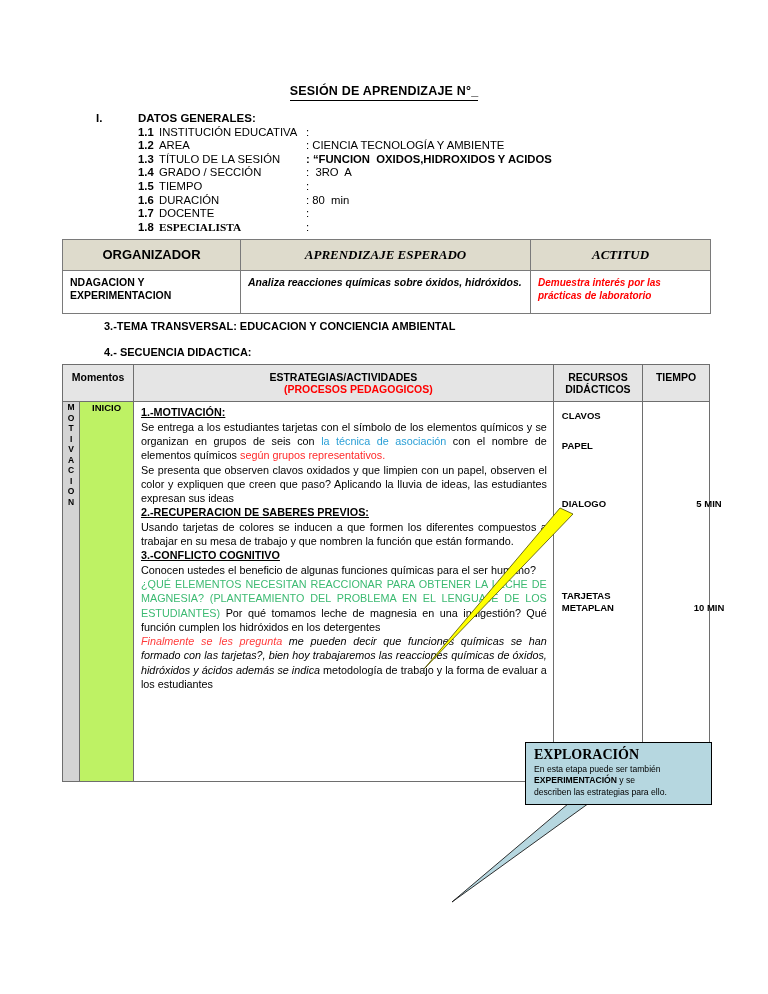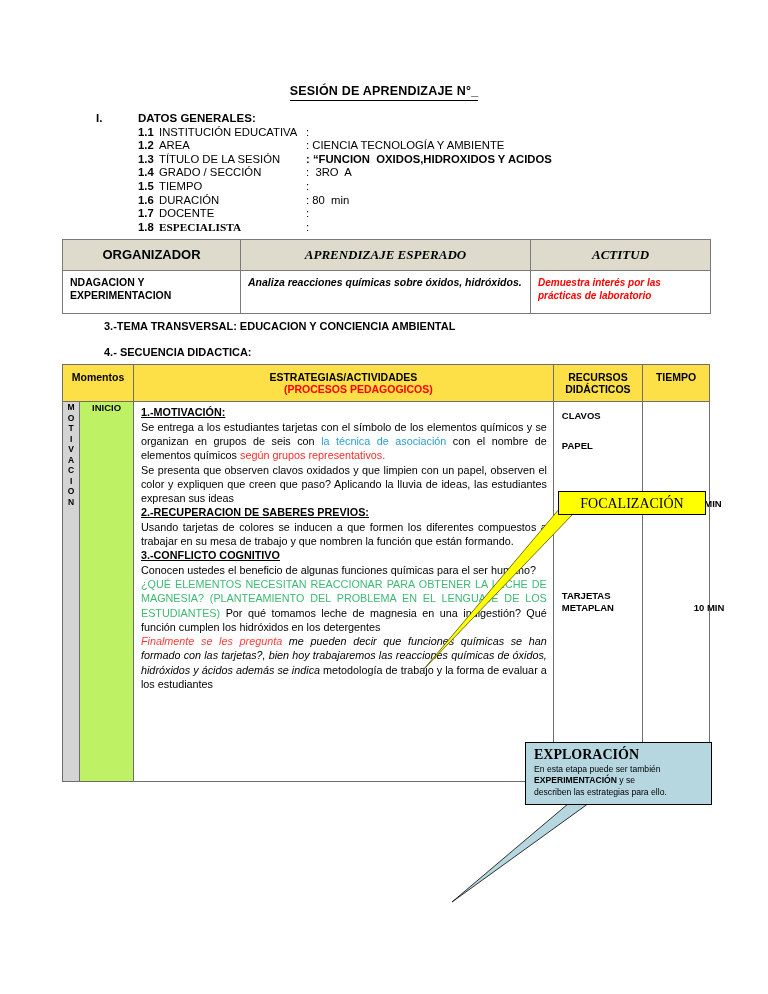--- a/index.html
+++ b/index.html
@@ -147,21 +147,21 @@
     border-collapse: collapse;
     margin: 6px 0 0 62px;
     width: 648px;
     table-layout: fixed;
   }
   table.t2 th, table.t2 td {
     border: 1px solid #6e6e6e;
     vertical-align: top;
   }
   table.t2 thead th {
-    background: #fde047;
+    background: #e5e5e5;
     font-size: 10.5px;
     font-weight: bold;
     text-align: center;
     padding: 6px 2px;
   }
   th.estrategias {
     text-align: left;
     padding-left: 9px;
   }
   th.estrategias .pp {
@@ -410,23 +410,20 @@
         </td>
       </tr>
     </tbody>
   </table>
 
   <svg class="arrows" viewBox="0 0 768 994">
     <polygon points="560,424 573,430 424,585" fill="#ffff00" stroke="#4c4c00" stroke-width="0.8"></polygon>
     <polygon points="575,714 596,714 452,818" fill="#b6d7e0" stroke="#1a1a1a" stroke-width="0.9"></polygon>
   </svg>
 
-  <div class="callout-focal">
-    <span>FOCALIZACIÓN</span>
-  </div>
 
   <div class="callout-explor">
     <div class="ce-title">EXPLORACIÓN</div>
     <div class="ce-body">
       <span>En esta etapa puede ser también</span><br>
       <b>EXPERIMENTACIÓN</b><span> y se</span><br>
       <span>describen las estrategias para ello.</span>
     </div>
   </div>
 

